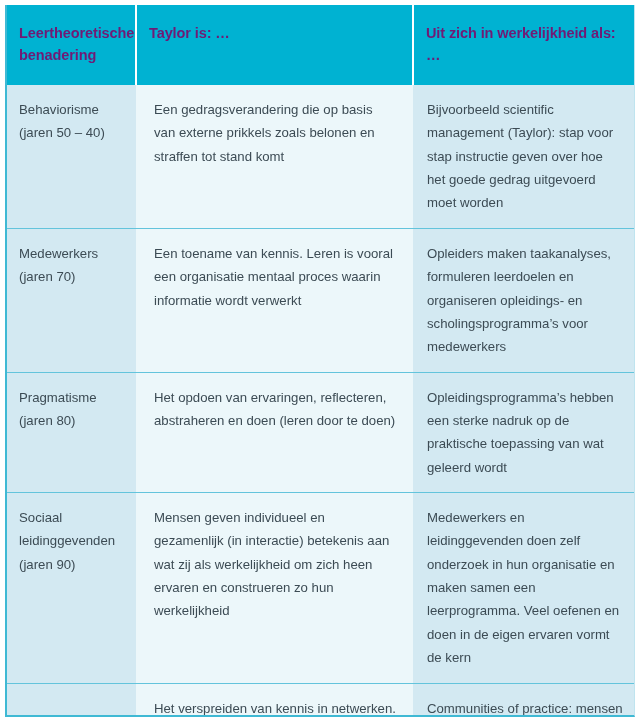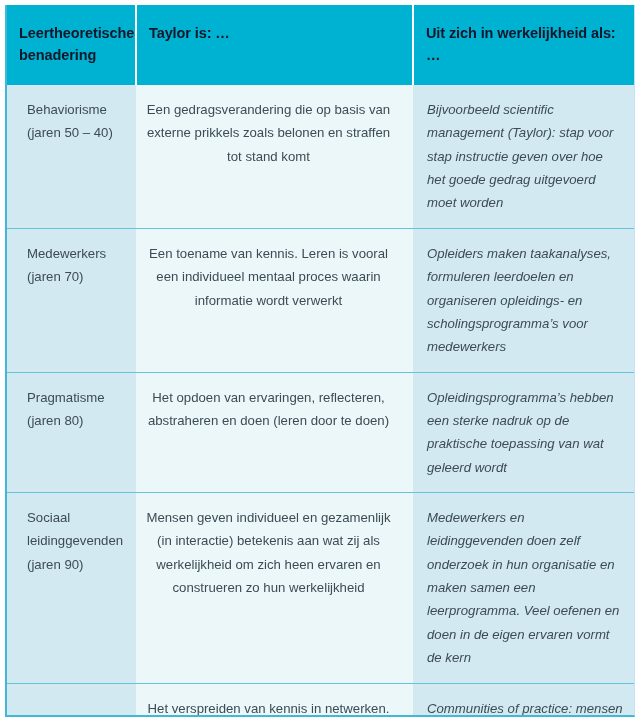--- a/index.html
+++ b/index.html
@@ -34,21 +34,21 @@
     border-collapse: collapse;
     table-layout: fixed;
   }
 
   col.c1 { width: 129px; }
   col.c2 { width: 277px; }
   col.c3 { width: 223px; }
 
   thead th {
     background: #00b2d2;
-    color: #0f172a;
+    color: #701a75;
     text-align: left;
     vertical-align: top;
     font-size: 14.5px;
     font-weight: bold;
     line-height: 1.55;
     letter-spacing: -0.1px;
     padding: 17px 10px 16px 12px;
     height: 80px;
     box-sizing: border-box;
     border: 0;
@@ -74,36 +74,34 @@
     border-top: 0;
   }
 
   tbody td.col-approach {
     background: #d3e9f2;
     padding-left: 12px;
     padding-right: 8px;
   }
   tbody td.col-learning {
     background: #ecf7fa;
-    padding-left: 4px;
+    padding-left: 18px;
     padding-right: 16px;
-    text-align: center;
   }
   tbody td.col-org {
     background: #d3e9f2;
     padding-left: 14px;
     padding-right: 12px;
-    font-style: italic;
   }
 
   tbody tr.row-connectivisme td.col-approach {
     vertical-align: middle;
   }
 
-  .cell-line { display: block; margin-left: 8px; }
+  .cell-line { display: block; }
   .cell-text { display: block; white-space: pre-line; }
 </style>
 </head>
 <body>
 
 <div class="table-wrap">
   <table class="learning-table">
     <colgroup>
       <col class="c1">
       <col class="c2">
@@ -130,21 +128,21 @@
           <span class="cell-text">Bijvoorbeeld scientific management (Taylor): stap voor stap instructie geven over hoe het goede gedrag uitgevoerd moet worden</span>
         </td>
       </tr>
 
       <tr class="row-cognitivisme">
         <td class="col-approach">
           <span class="cell-line">Medewerkers</span>
           <span class="cell-line">(jaren 70)</span>
         </td>
         <td class="col-learning">
-          <span class="cell-text">Een toename van kennis. Leren is vooral een individueel mentaal proces waarin informatie wordt verwerkt</span>
+          <span class="cell-text">Een toename van kennis. Leren is vooral een organisatie mentaal proces waarin informatie wordt verwerkt</span>
         </td>
         <td class="col-org">
           <span class="cell-text">Opleiders maken taakanalyses, formuleren leerdoelen en organiseren opleidings- en scholingsprogramma’s voor medewerkers</span>
         </td>
       </tr>
 
       <tr class="row-pragmatisme">
         <td class="col-approach">
           <span class="cell-line">Pragmatisme</span>
           <span class="cell-line">(jaren 80)</span>

